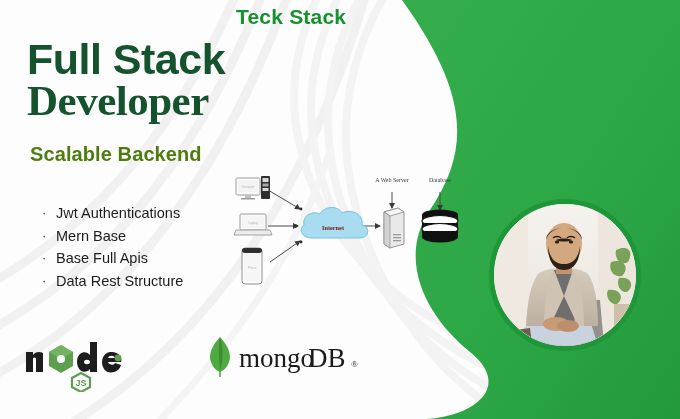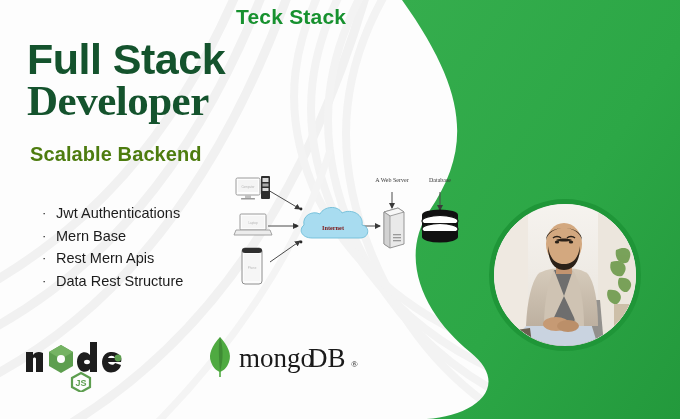--- a/index.html
+++ b/index.html
@@ -125,21 +125,21 @@
   <div class="subtitle">Scalable Backend</div>
 
   <ul class="bullets">
     <li>
       <span class="dot">·</span><span>Jwt Authentications</span>
     </li>
     <li>
       <span class="dot">·</span><span>Mern Base</span>
     </li>
     <li>
-      <span class="dot">·</span><span>Rest Mern Apis</span>
+      <span class="dot">·</span><span>Base Full Apis</span>
     </li>
     <li>
       <span class="dot">·</span><span>Data Rest Structure</span>
     </li>
   </ul>
 
   <svg class="diagram" viewBox="0 0 240 120">
 
     <g stroke="#4a4a4a" stroke-width="1" fill="none">
       <path d="M 36 22 L 68 41" marker-end="url(#ah)"></path>

